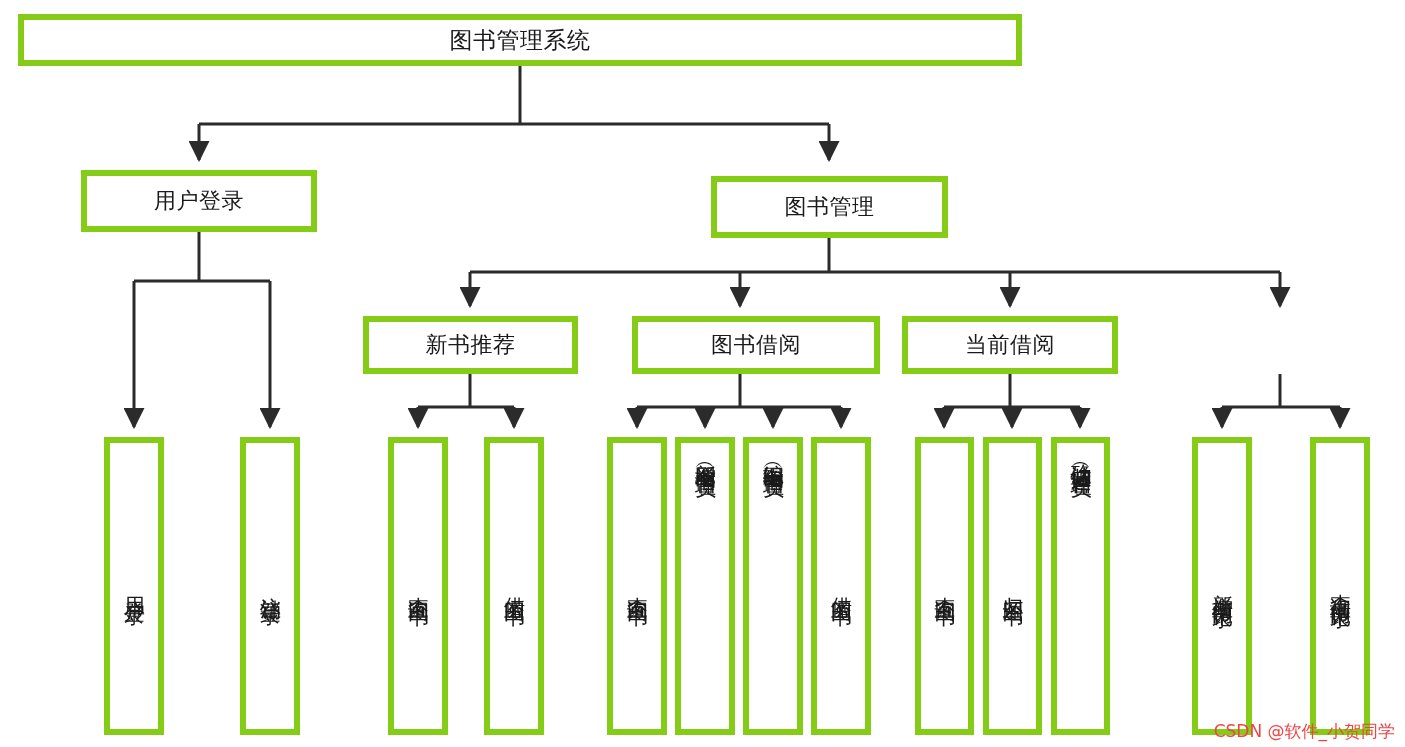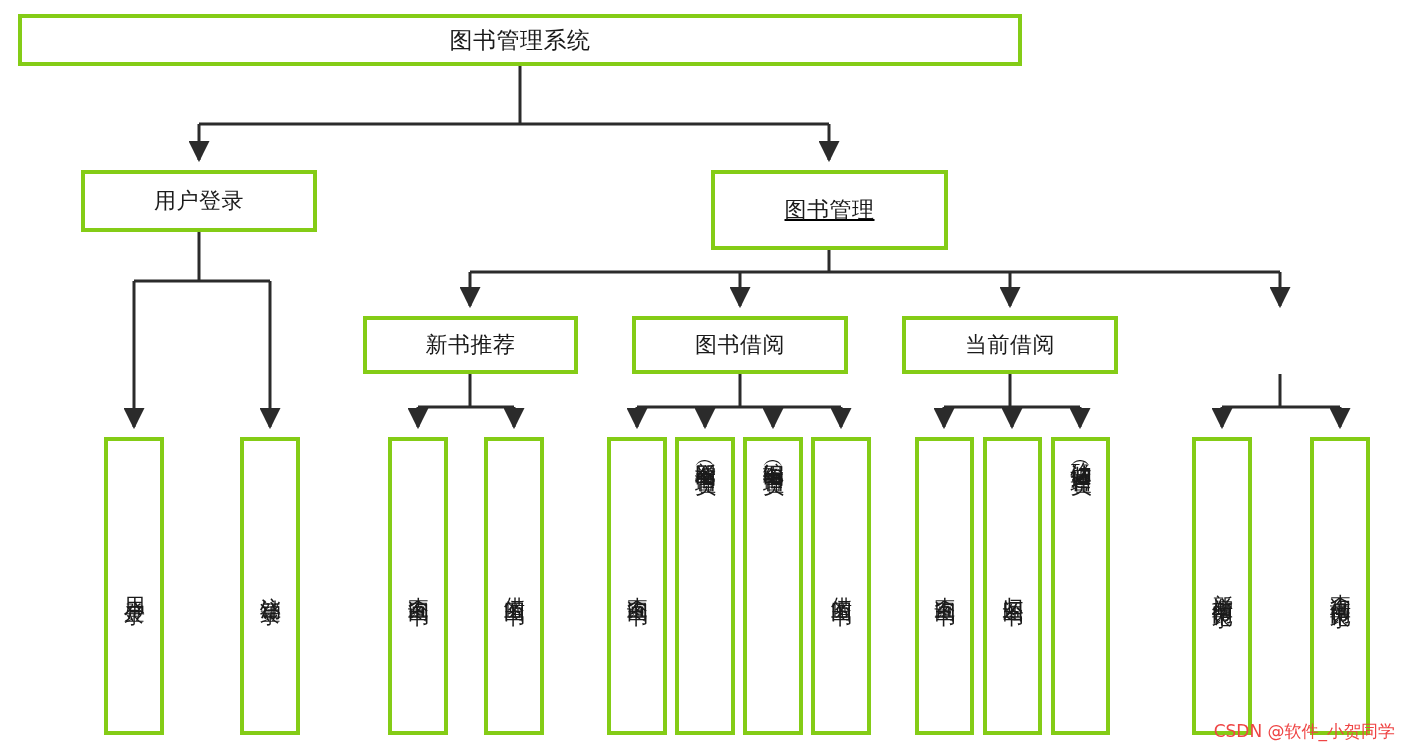--- a/index.html
+++ b/index.html
@@ -20,21 +20,21 @@
   #diagram-svg {
     position: absolute;
     left: 0;
     top: 0;
     width: 1405px;
     height: 747px;
   }
   .node-box {
     position: absolute;
     box-sizing: border-box;
-    border: 4px solid #84cc16;
+    border: 6px solid #84cc16;
     background: #ffffff;
     display: flex;
     align-items: center;
     justify-content: center;
   }
   .node-label {
     color: #1a1a1a;
     text-align: center;
     letter-spacing: 0.5px;
     line-height: 1.15;
@@ -141,28 +141,28 @@
     </g>
   </svg>
 
   <div class="node-box node-root" style="left:18px; top:14px; width:1004px; height:52px;">
     <span class="node-label">图书管理系统</span>
   </div>
 
   <div class="node-box node-l2" style="left:81px; top:170px; width:236px; height:62px;">
     <span class="node-label">用户登录</span>
   </div>
-  <div class="node-box node-l2" style="left:711px; top:170px; width:237px; height:80px;text-decoration:underline;">
+  <div class="node-box node-l2" style="left:711px; top:176px; width:237px; height:62px;">
     <span class="node-label">图书管理</span>
   </div>
 
   <div class="node-box node-l3" style="left:363px; top:316px; width:215px; height:58px;">
     <span class="node-label">新书推荐</span>
   </div>
-  <div class="node-box node-l3" style="left:632px; top:316px; width:216px; height:58px;">
+  <div class="node-box node-l3" style="left:632px; top:316px; width:248px; height:58px;">
     <span class="node-label">图书借阅</span>
   </div>
   <div class="node-box node-l3" style="left:902px; top:316px; width:216px; height:58px;">
     <span class="node-label">当前借阅</span>
   </div>
 
   <div class="node-box node-leaf" style="left:104px; top:437px; width:60px; height:298px;">
     <span class="node-label">用户登录</span>
   </div>
   <div class="node-box node-leaf" style="left:240px; top:437px; width:60px; height:298px;">

